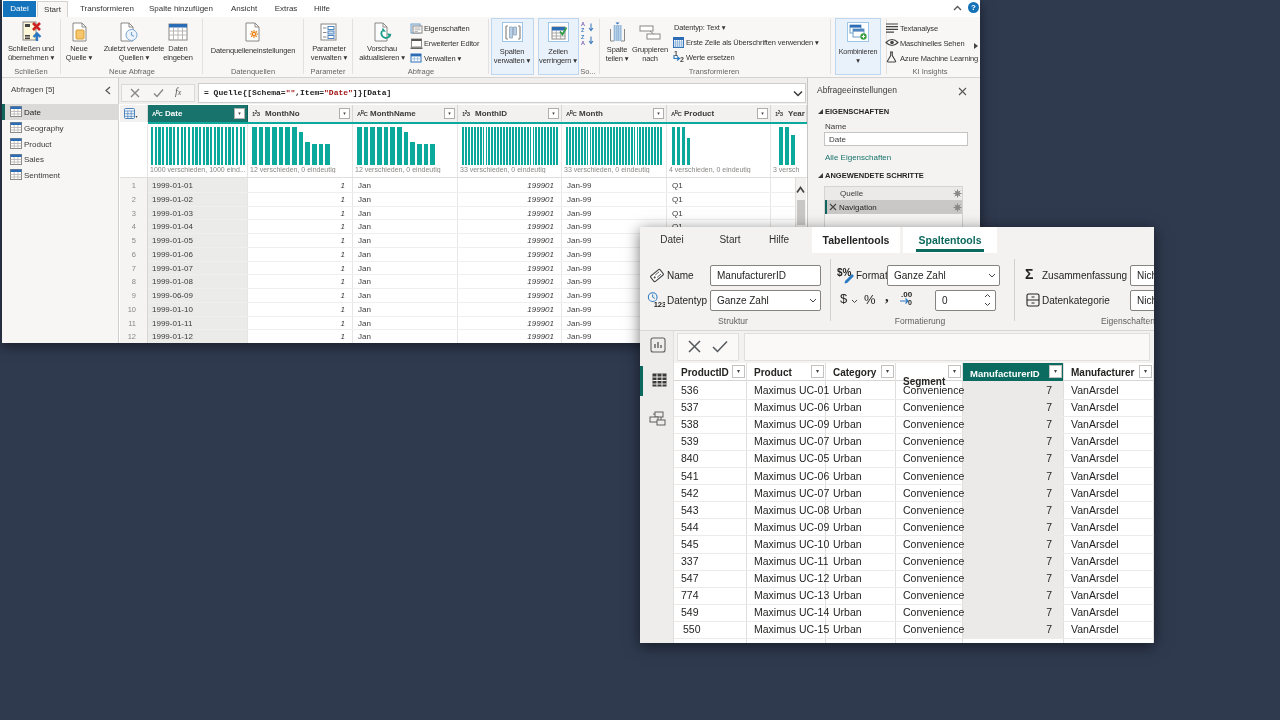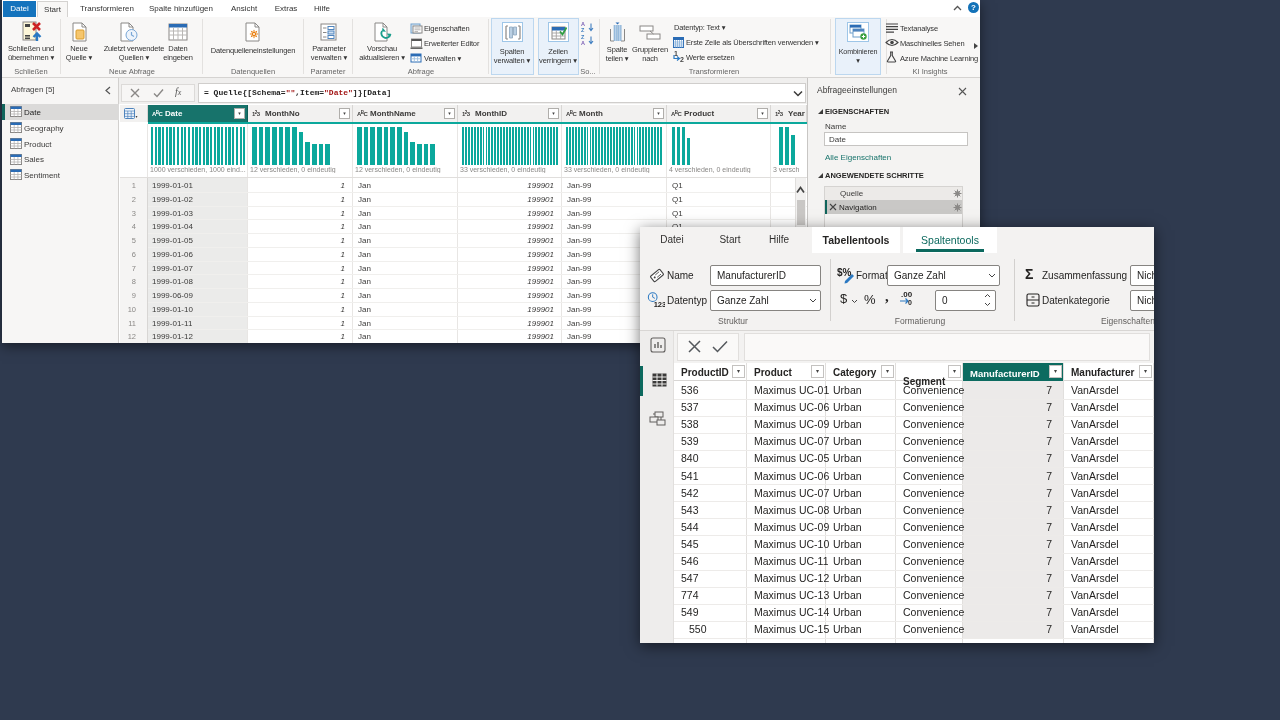--- a/index.html
+++ b/index.html
@@ -598,21 +598,21 @@
     </svg>
 </div>
 <div id="w2" class="a">
 <div class="a" style="left:0;top:0;width:514px;height:26px;background:#f3f2f1"></div>
 <div class="a t2" style="left:-8px;top:0;width:80px;height:26px;text-align:center;line-height:26px">Datei</div>
 <div class="a t2" style="left:50px;top:0;width:80px;height:26px;text-align:center;line-height:26px">Start</div>
 <div class="a t2" style="left:99px;top:0;width:80px;height:26px;text-align:center;line-height:26px">Hilfe</div>
 <div class="a" style="left:172px;top:0;width:88px;height:26px;background:#fff"></div>
 <div class="a" style="left:172px;top:0;width:88px;height:26px;font-size:10.5px;font-weight:bold;color:#252423;text-align:center;line-height:26px">Tabellentools</div>
 <div class="a" style="left:263px;top:0;width:94px;height:26px;background:#fff"></div>
-<div class="a" style="left:263px;top:0;width:94px;height:26px;font-size:10.5px;font-weight:normal;color:#0c695e;text-align:center;line-height:26px">Spaltentools</div>
+<div class="a" style="left:263px;top:0;width:94px;height:26px;font-size:10.5px;font-weight:bold;color:#0c695e;text-align:center;line-height:26px">Spaltentools</div>
 <div class="a" style="left:276px;top:22px;width:68px;height:3px;background:#0c695e"></div>
 <div class="a" style="left:0;top:26px;width:514px;height:78px;background:#f3f2f1;border-bottom:1px solid #d8d6d4"></div>
 <div class="a" style="left:190px;top:32px;width:1px;height:62px;background:#d2d0ce"></div>
 <div class="a" style="left:374px;top:32px;width:1px;height:62px;background:#d2d0ce"></div>
 <svg class="a" style="left:9px;top:41px" width="16" height="15" viewBox="0 0 16 15">
       <g transform="rotate(-40 8 7.5)">
         <rect x="2" y="4" width="12" height="7" rx="1" fill="#fff" stroke="#444" stroke-width="1.1"></rect>
         <circle cx="5" cy="7.5" r="1" fill="#444"></circle>
         <path d="M7 6 L12 6 M7 9 L12 9" stroke="#444" stroke-width="0.8"></path>
       </g>
@@ -780,21 +780,21 @@
 <div class="a c2" style="left:323px;top:293.8px;width:89px;text-align:right">7</div>
 <div class="a c2" style="left:431px;top:293.8px">VanArsdel</div>
 <div class="a" style="left:34px;top:308.4px;width:480px;height:1px;background:#edebe9"></div>
 <div class="a c2" style="left:41px;top:310.9px">545</div>
 <div class="a c2" style="left:114px;top:310.9px">Maximus UC-10</div>
 <div class="a c2" style="left:193px;top:310.9px">Urban</div>
 <div class="a c2" style="left:263px;top:310.9px">Convenience</div>
 <div class="a c2" style="left:323px;top:310.9px;width:89px;text-align:right">7</div>
 <div class="a c2" style="left:431px;top:310.9px">VanArsdel</div>
 <div class="a" style="left:34px;top:325.5px;width:480px;height:1px;background:#edebe9"></div>
-<div class="a c2" style="left:41px;top:328.0px">546</div>
+<div class="a c2" style="left:41px;top:328.0px">337</div>
 <div class="a c2" style="left:114px;top:328.0px">Maximus UC-11</div>
 <div class="a c2" style="left:193px;top:328.0px">Urban</div>
 <div class="a c2" style="left:263px;top:328.0px">Convenience</div>
 <div class="a c2" style="left:323px;top:328.0px;width:89px;text-align:right">7</div>
 <div class="a c2" style="left:431px;top:328.0px">VanArsdel</div>
 <div class="a" style="left:34px;top:342.6px;width:480px;height:1px;background:#edebe9"></div>
 <div class="a c2" style="left:41px;top:345.1px">547</div>
 <div class="a c2" style="left:114px;top:345.1px">Maximus UC-12</div>
 <div class="a c2" style="left:193px;top:345.1px">Urban</div>
 <div class="a c2" style="left:263px;top:345.1px">Convenience</div>
@@ -808,19 +808,19 @@
 <div class="a c2" style="left:323px;top:362.2px;width:89px;text-align:right">7</div>
 <div class="a c2" style="left:431px;top:362.2px">VanArsdel</div>
 <div class="a" style="left:34px;top:376.8px;width:480px;height:1px;background:#edebe9"></div>
 <div class="a c2" style="left:41px;top:379.3px">549</div>
 <div class="a c2" style="left:114px;top:379.3px">Maximus UC-14</div>
 <div class="a c2" style="left:193px;top:379.3px">Urban</div>
 <div class="a c2" style="left:263px;top:379.3px">Convenience</div>
 <div class="a c2" style="left:323px;top:379.3px;width:89px;text-align:right">7</div>
 <div class="a c2" style="left:431px;top:379.3px">VanArsdel</div>
 <div class="a" style="left:34px;top:393.9px;width:480px;height:1px;background:#edebe9"></div>
-<div class="a c2" style="left:49px;top:396.4px">550</div>
+<div class="a c2" style="left:43px;top:396.4px">550</div>
 <div class="a c2" style="left:114px;top:396.4px">Maximus UC-15</div>
 <div class="a c2" style="left:193px;top:396.4px">Urban</div>
 <div class="a c2" style="left:263px;top:396.4px">Convenience</div>
 <div class="a c2" style="left:323px;top:396.4px;width:89px;text-align:right">7</div>
 <div class="a c2" style="left:431px;top:396.4px">VanArsdel</div>
 <div class="a" style="left:34px;top:411.0px;width:480px;height:1px;background:#edebe9"></div>
 </div>
 </body></html>

